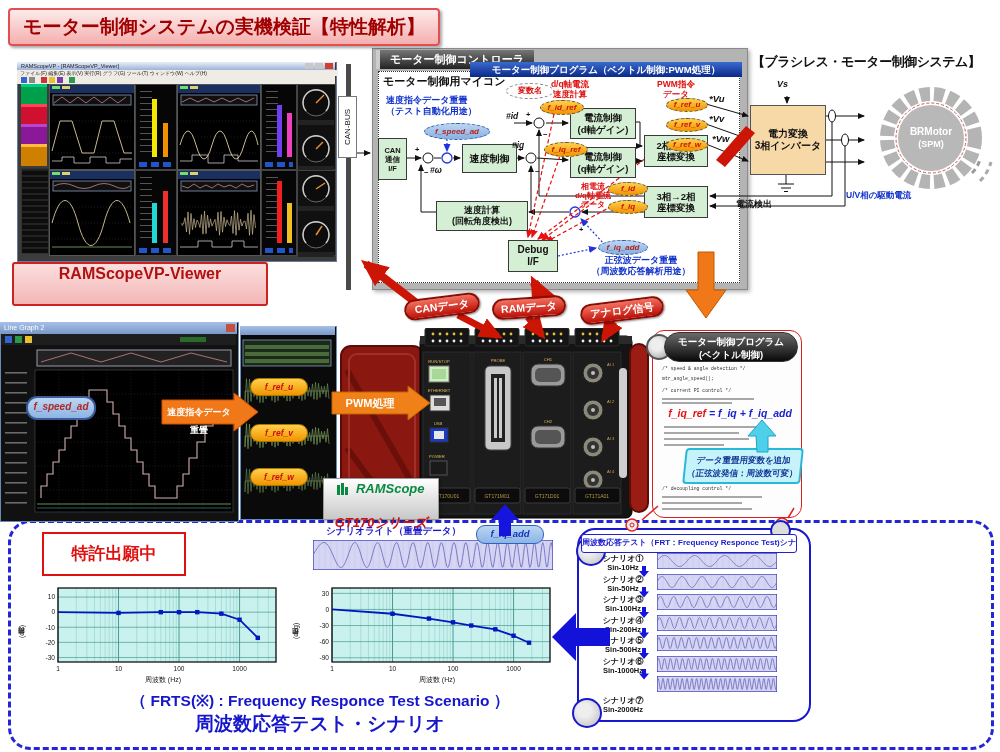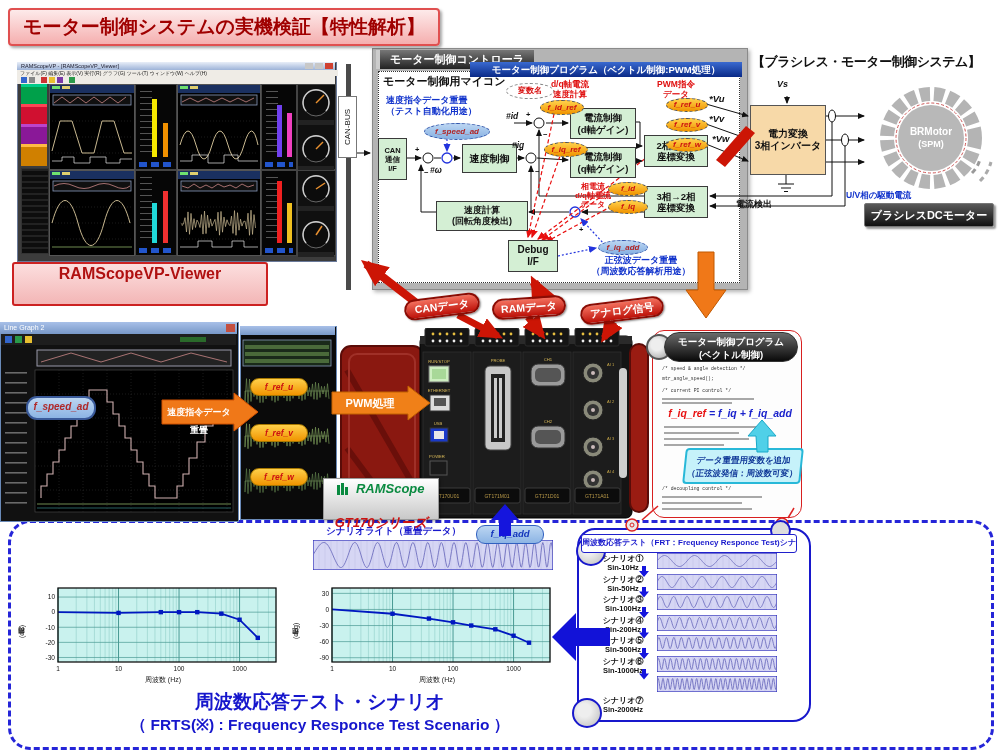--- a/index.html
+++ b/index.html
@@ -294,23 +294,20 @@
     <circle cx="63" cy="53" r="44" fill="none" stroke="#b4b4b4" stroke-width="14" stroke-dasharray="10 4"></circle>
     <circle cx="63" cy="53" r="35" fill="none" stroke="#cc5555" stroke-width="1" stroke-dasharray="3 2"></circle>
     <circle cx="63" cy="53" r="33" fill="#b8b8b8"></circle>
     <path d="M104,88 q6,-6 8,-14" fill="none" stroke="#999" stroke-width="3" stroke-dasharray="5 4"></path>
     <path d="M112,96 q8,-8 11,-19" fill="none" stroke="#aaa" stroke-width="3" stroke-dasharray="5 4"></path>
     <text x="63" y="50" text-anchor="middle" font-size="10" font-weight="bold" fill="#fff">BRMotor</text>
     <text x="63" y="62" text-anchor="middle" font-size="9" font-weight="bold" fill="#fff">(SPM)</text>
   </svg>
   <div class="bnote" style="left:846px;top:190px;font-size:8.5px;">U/V相の駆動電流</div>
   <div class="abs" style="left:736px;top:199px;font:bold 9px/11px 'Liberation Sans',sans-serif;color:#111;z-index:5;">電流検出</div>
-  <div class="abs" style="left:864px;top:203px;width:128px;height:22px;background:linear-gradient(#5a5a5a,#101010);
-              border:1px solid #777;border-radius:2px;box-shadow:2px 2px 2px rgba(0,0,0,.4);
-              color:#fff;font:bold 11px/22px 'Liberation Sans',sans-serif;text-align:center;z-index:5;">ブラシレスDCモーター</div>
 
   <div class="pill" style="left:404px;top:296px;width:72px;height:17px;transform:rotate(-7deg);">CANデータ</div>
   <div class="pill" style="left:492px;top:297px;width:70px;height:17px;transform:rotate(-4deg);">RAMデータ</div>
   <div class="pill" style="left:580px;top:300px;width:80px;height:17px;transform:rotate(-7deg);">アナログ信号</div>
 
   <div class="abs" style="left:0px;top:322px;width:237px;height:198px;background:#111;border:1px solid #6a8ab8;z-index:2;"></div>
   <div class="abs" style="left:0px;top:322px;width:237px;height:12px;background:linear-gradient(#a8c0e8,#7898c8);z-index:5;">
     <span style="position:absolute;left:4px;font:7px/12px 'Liberation Sans',sans-serif;color:#fff;">Line Graph 2</span>
     <span style="position:absolute;right:2px;top:2px;width:9px;height:8px;background:#c45040;"></span>
   </div>
@@ -531,20 +528,22 @@
   <div class="cbar" style="left:662px;top:496px;width:100px;"></div>
   <div class="cbar" style="left:662px;top:502px;width:80px;"></div>
   <div class="cbar" style="left:662px;top:508px;width:90px;"></div>
   <div class="abs" style="left:684px;top:448px;width:118px;height:36px;background:#c6f2fa;border:2px solid #28b8d8;border-radius:4px;
               transform:skewX(-6deg);text-align:center;z-index:6;color:#103898;
               font:bold 8.5px/13px 'Liberation Sans',sans-serif;padding-top:4px;box-sizing:border-box;">
     <div>データ重畳用変数を追加</div>
     <div>（正弦波発信：周波数可変）</div>
   </div>
 
+  <div class="abs" style="left:42px;top:532px;width:140px;height:40px;background:#fff;border:2.5px solid #e01010;
+              color:#e01010;font:bold 17px/40px 'Liberation Sans',sans-serif;text-align:center;z-index:5;">特許出願中</div>
 
   <svg id="chart-gain" class="abs" width="252" height="92" style="left:32px;top:584px;z-index:4;">
       <rect x="26" y="4" width="218" height="74" fill="#c9f2ee"></rect>
       <line x1="26" y1="4" x2="26" y2="78" stroke="#4a9a94" stroke-width="1"></line>
       <line x1="44.21861357466017" y1="4" x2="44.21861357466017" y2="78" stroke="#85c6c0" stroke-width="0.5"></line>
       <line x1="54.87581933096578" y1="4" x2="54.87581933096578" y2="78" stroke="#85c6c0" stroke-width="0.5"></line>
       <line x1="62.437227149320336" y1="4" x2="62.437227149320336" y2="78" stroke="#85c6c0" stroke-width="0.5"></line>
       <line x1="68.30231070889973" y1="4" x2="68.30231070889973" y2="78" stroke="#85c6c0" stroke-width="0.5"></line>
       <line x1="73.09443290562595" y1="4" x2="73.09443290562595" y2="78" stroke="#85c6c0" stroke-width="0.5"></line>
       <line x1="77.1461144918877" y1="4" x2="77.1461144918877" y2="78" stroke="#85c6c0" stroke-width="0.5"></line>
@@ -908,22 +907,22 @@
         <line x1="90" y1="1" x2="90" y2="15" stroke="#bcbce4" stroke-width="0.5"></line>
         <line x1="96" y1="1" x2="96" y2="15" stroke="#bcbce4" stroke-width="0.5"></line>
         <line x1="102" y1="1" x2="102" y2="15" stroke="#bcbce4" stroke-width="0.5"></line>
         <line x1="108" y1="1" x2="108" y2="15" stroke="#bcbce4" stroke-width="0.5"></line>
         <line x1="114" y1="1" x2="114" y2="15" stroke="#bcbce4" stroke-width="0.5"></line>
         <path d="M0 8 L0.5 4.9 L0.9 2.9 L1.4 2.7 L1.8 4.4 L2.3 7.3 L2.8 10.6 L3.2 12.9 L3.7 13.5 L4.2 12.1 L4.6 9.3 L5.1 6.0 L5.5 3.5 L6.0 2.5 L6.5 3.5 L6.9 6.0 L7.4 9.3 L7.8 12.1 L8.3 13.5 L8.8 12.9 L9.2 10.6 L9.7 7.3 L10.2 4.4 L10.6 2.7 L11.1 2.9 L11.5 4.9 L12.0 8.0 L12.5 11.1 L12.9 13.1 L13.4 13.3 L13.8 11.6 L14.3 8.7 L14.8 5.4 L15.2 3.1 L15.7 2.5 L16.2 3.9 L16.6 6.7 L17.1 10.0 L17.5 12.5 L18.0 13.5 L18.5 12.5 L18.9 10.0 L19.4 6.7 L19.8 3.9 L20.3 2.5 L20.8 3.1 L21.2 5.4 L21.7 8.7 L22.2 11.6 L22.6 13.3 L23.1 13.1 L23.5 11.1 L24.0 8.0 L24.5 4.9 L24.9 2.9 L25.4 2.7 L25.8 4.4 L26.3 7.3 L26.8 10.6 L27.2 12.9 L27.7 13.5 L28.2 12.1 L28.6 9.3 L29.1 6.0 L29.5 3.5 L30.0 2.5 L30.5 3.5 L30.9 6.0 L31.4 9.3 L31.8 12.1 L32.3 13.5 L32.8 12.9 L33.2 10.6 L33.7 7.3 L34.2 4.4 L34.6 2.7 L35.1 2.9 L35.5 4.9 L36.0 8.0 L36.5 11.1 L36.9 13.1 L37.4 13.3 L37.8 11.6 L38.3 8.7 L38.8 5.4 L39.2 3.1 L39.7 2.5 L40.2 3.9 L40.6 6.7 L41.1 10.0 L41.5 12.5 L42.0 13.5 L42.5 12.5 L42.9 10.0 L43.4 6.7 L43.8 3.9 L44.3 2.5 L44.8 3.1 L45.2 5.4 L45.7 8.7 L46.2 11.6 L46.6 13.3 L47.1 13.1 L47.5 11.1 L48.0 8.0 L48.5 4.9 L48.9 2.9 L49.4 2.7 L49.8 4.4 L50.3 7.3 L50.8 10.6 L51.2 12.9 L51.7 13.5 L52.2 12.1 L52.6 9.3 L53.1 6.0 L53.5 3.5 L54.0 2.5 L54.5 3.5 L54.9 6.0 L55.4 9.3 L55.8 12.1 L56.3 13.5 L56.8 12.9 L57.2 10.6 L57.7 7.3 L58.2 4.4 L58.6 2.7 L59.1 2.9 L59.5 4.9 L60.0 8.0 L60.5 11.1 L60.9 13.1 L61.4 13.3 L61.8 11.6 L62.3 8.7 L62.8 5.4 L63.2 3.1 L63.7 2.5 L64.2 3.9 L64.6 6.7 L65.1 10.0 L65.5 12.5 L66.0 13.5 L66.5 12.5 L66.9 10.0 L67.4 6.7 L67.8 3.9 L68.3 2.5 L68.8 3.1 L69.2 5.4 L69.7 8.7 L70.2 11.6 L70.6 13.3 L71.1 13.1 L71.5 11.1 L72.0 8.0 L72.5 4.9 L72.9 2.9 L73.4 2.7 L73.8 4.4 L74.3 7.3 L74.8 10.6 L75.2 12.9 L75.7 13.5 L76.2 12.1 L76.6 9.3 L77.1 6.0 L77.5 3.5 L78.0 2.5 L78.5 3.5 L78.9 6.0 L79.4 9.3 L79.8 12.1 L80.3 13.5 L80.8 12.9 L81.2 10.6 L81.7 7.3 L82.2 4.4 L82.6 2.7 L83.1 2.9 L83.5 4.9 L84.0 8.0 L84.5 11.1 L84.9 13.1 L85.4 13.3 L85.8 11.6 L86.3 8.7 L86.8 5.4 L87.2 3.1 L87.7 2.5 L88.2 3.9 L88.6 6.7 L89.1 10.0 L89.5 12.5 L90.0 13.5 L90.5 12.5 L90.9 10.0 L91.4 6.7 L91.8 3.9 L92.3 2.5 L92.8 3.1 L93.2 5.4 L93.7 8.7 L94.2 11.6 L94.6 13.3 L95.1 13.1 L95.5 11.1 L96.0 8.0 L96.5 4.9 L96.9 2.9 L97.4 2.7 L97.8 4.4 L98.3 7.3 L98.8 10.6 L99.2 12.9 L99.7 13.5 L100.2 12.1 L100.6 9.3 L101.1 6.0 L101.5 3.5 L102.0 2.5 L102.5 3.5 L102.9 6.0 L103.4 9.3 L103.8 12.1 L104.3 13.5 L104.8 12.9 L105.2 10.6 L105.7 7.3 L106.2 4.4 L106.6 2.7 L107.1 2.9 L107.5 4.9 L108.0 8.0 L108.5 11.1 L108.9 13.1 L109.4 13.3 L109.8 11.6 L110.3 8.7 L110.8 5.4 L111.2 3.1 L111.7 2.5 L112.2 3.9 L112.6 6.7 L113.1 10.0 L113.5 12.5 L114.0 13.5 L114.5 12.5 L114.9 10.0 L115.4 6.7 L115.8 3.9 L116.3 2.5 L116.8 3.1 L117.2 5.4 L117.7 8.7 L118.2 11.6 L118.6 13.3 L119.1 13.1 L119.5 11.1 L120.0 8.0" fill="none" stroke="#7070c0" stroke-width="0.9"></path>
       </svg>
     </div>
 
   <div class="abs" style="left:70px;top:690px;width:500px;text-align:center;z-index:5;">
+    <div style="font:bold 15.5px/22px 'Liberation Sans',sans-serif;color:#1616cc;">（ FRTS(※)  : Frequency Responce Test Scenario ）</div>
     <div style="font:bold 19px/24px 'Liberation Sans',sans-serif;color:#1616cc;">周波数応答テスト・シナリオ</div>
-    <div style="font:bold 15.5px/22px 'Liberation Sans',sans-serif;color:#1616cc;">（ FRTS(※)  : Frequency Responce Test Scenario ）</div>
   </div>
 
   <svg class="abs" width="1000" height="752" style="left:0;top:0;z-index:4;pointer-events:none;">
     <defs>
       <marker id="ab" markerWidth="7" markerHeight="6" refX="6" refY="3" orient="auto">
           <path d="M0,0L7,3L0,6z" fill="#111"></path>
         </marker>
       <marker id="ar" markerWidth="7" markerHeight="6" refX="6" refY="3" orient="auto">
           <path d="M0,0L7,3L0,6z" fill="#e81010"></path>
         </marker>

